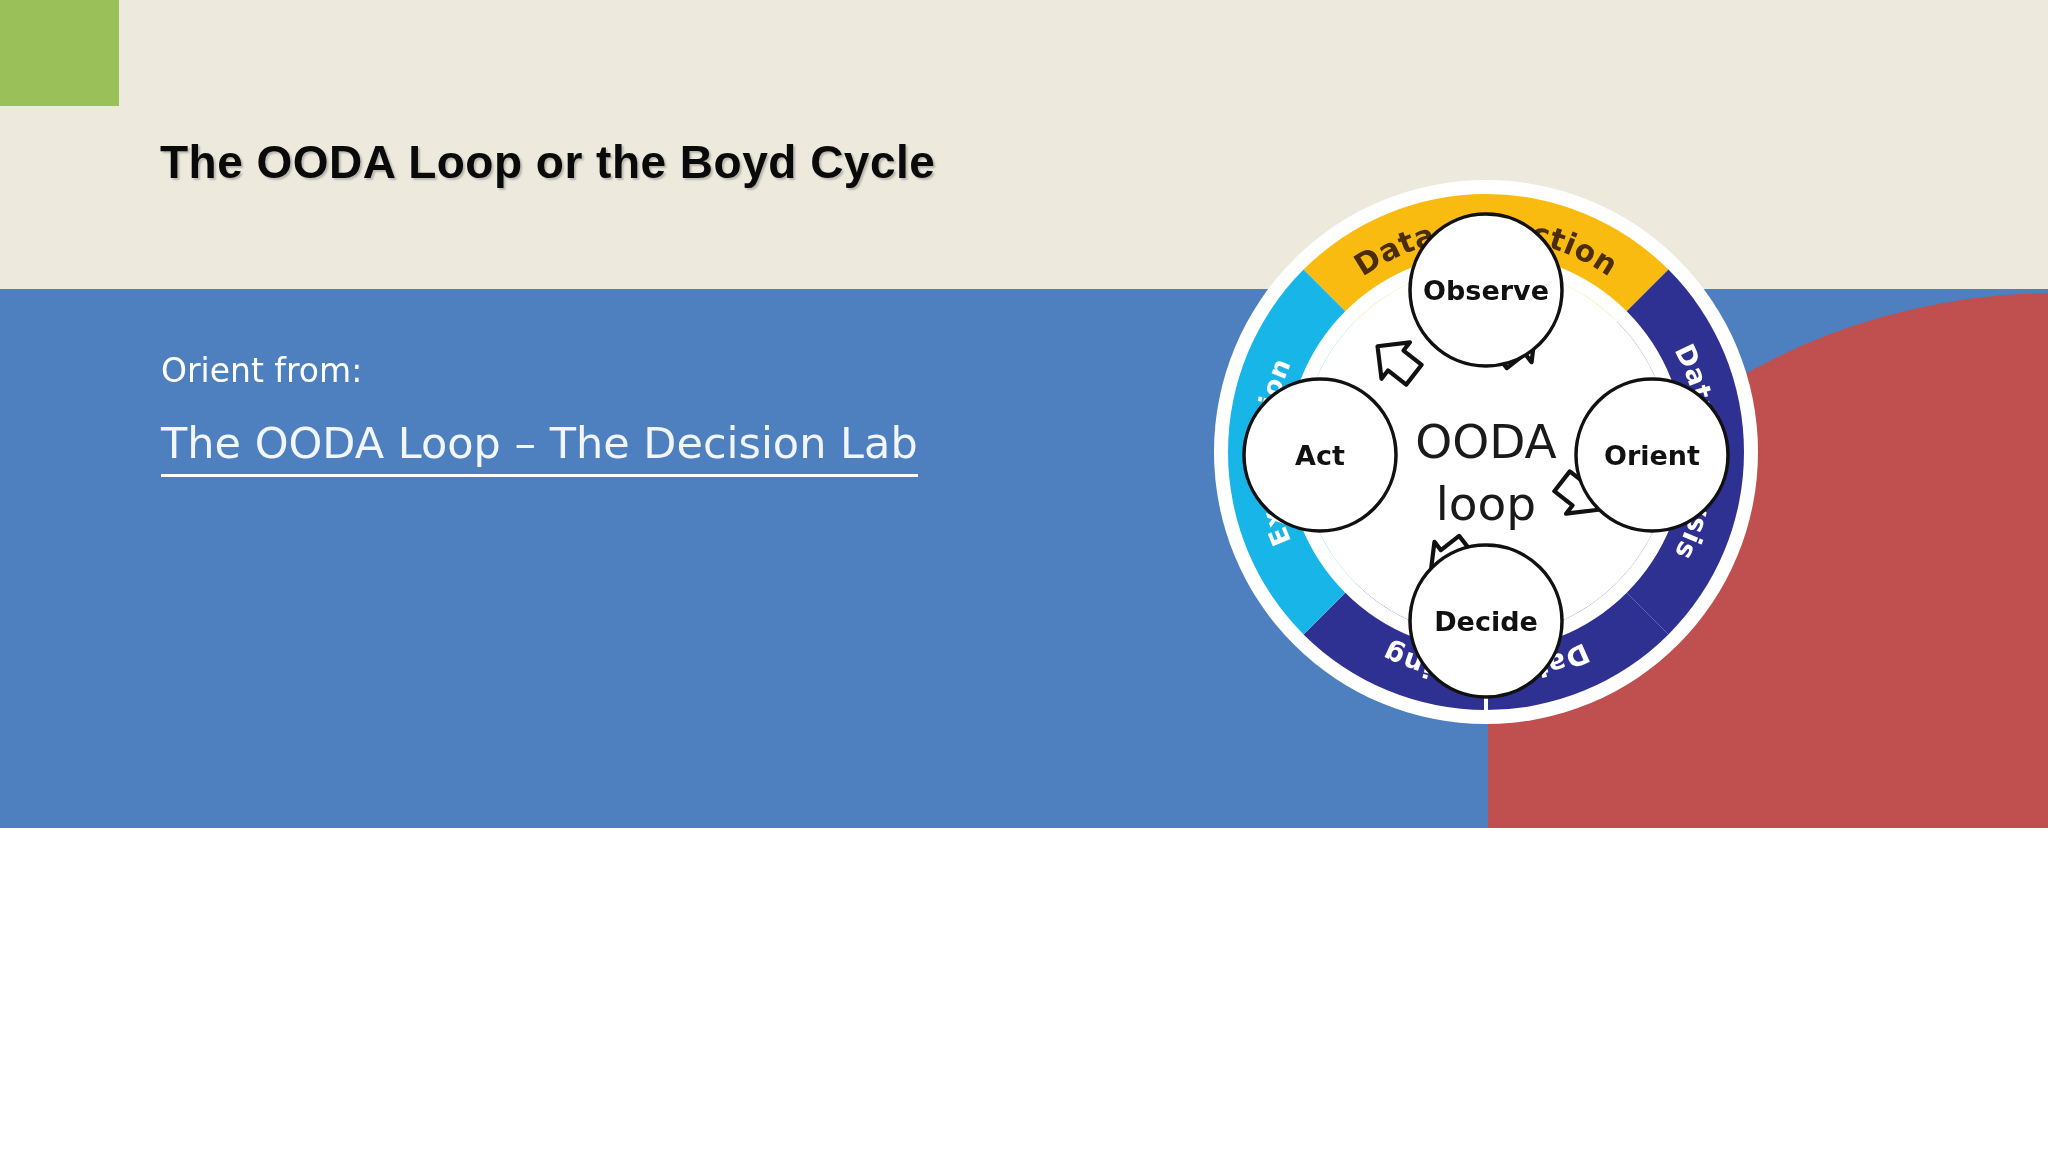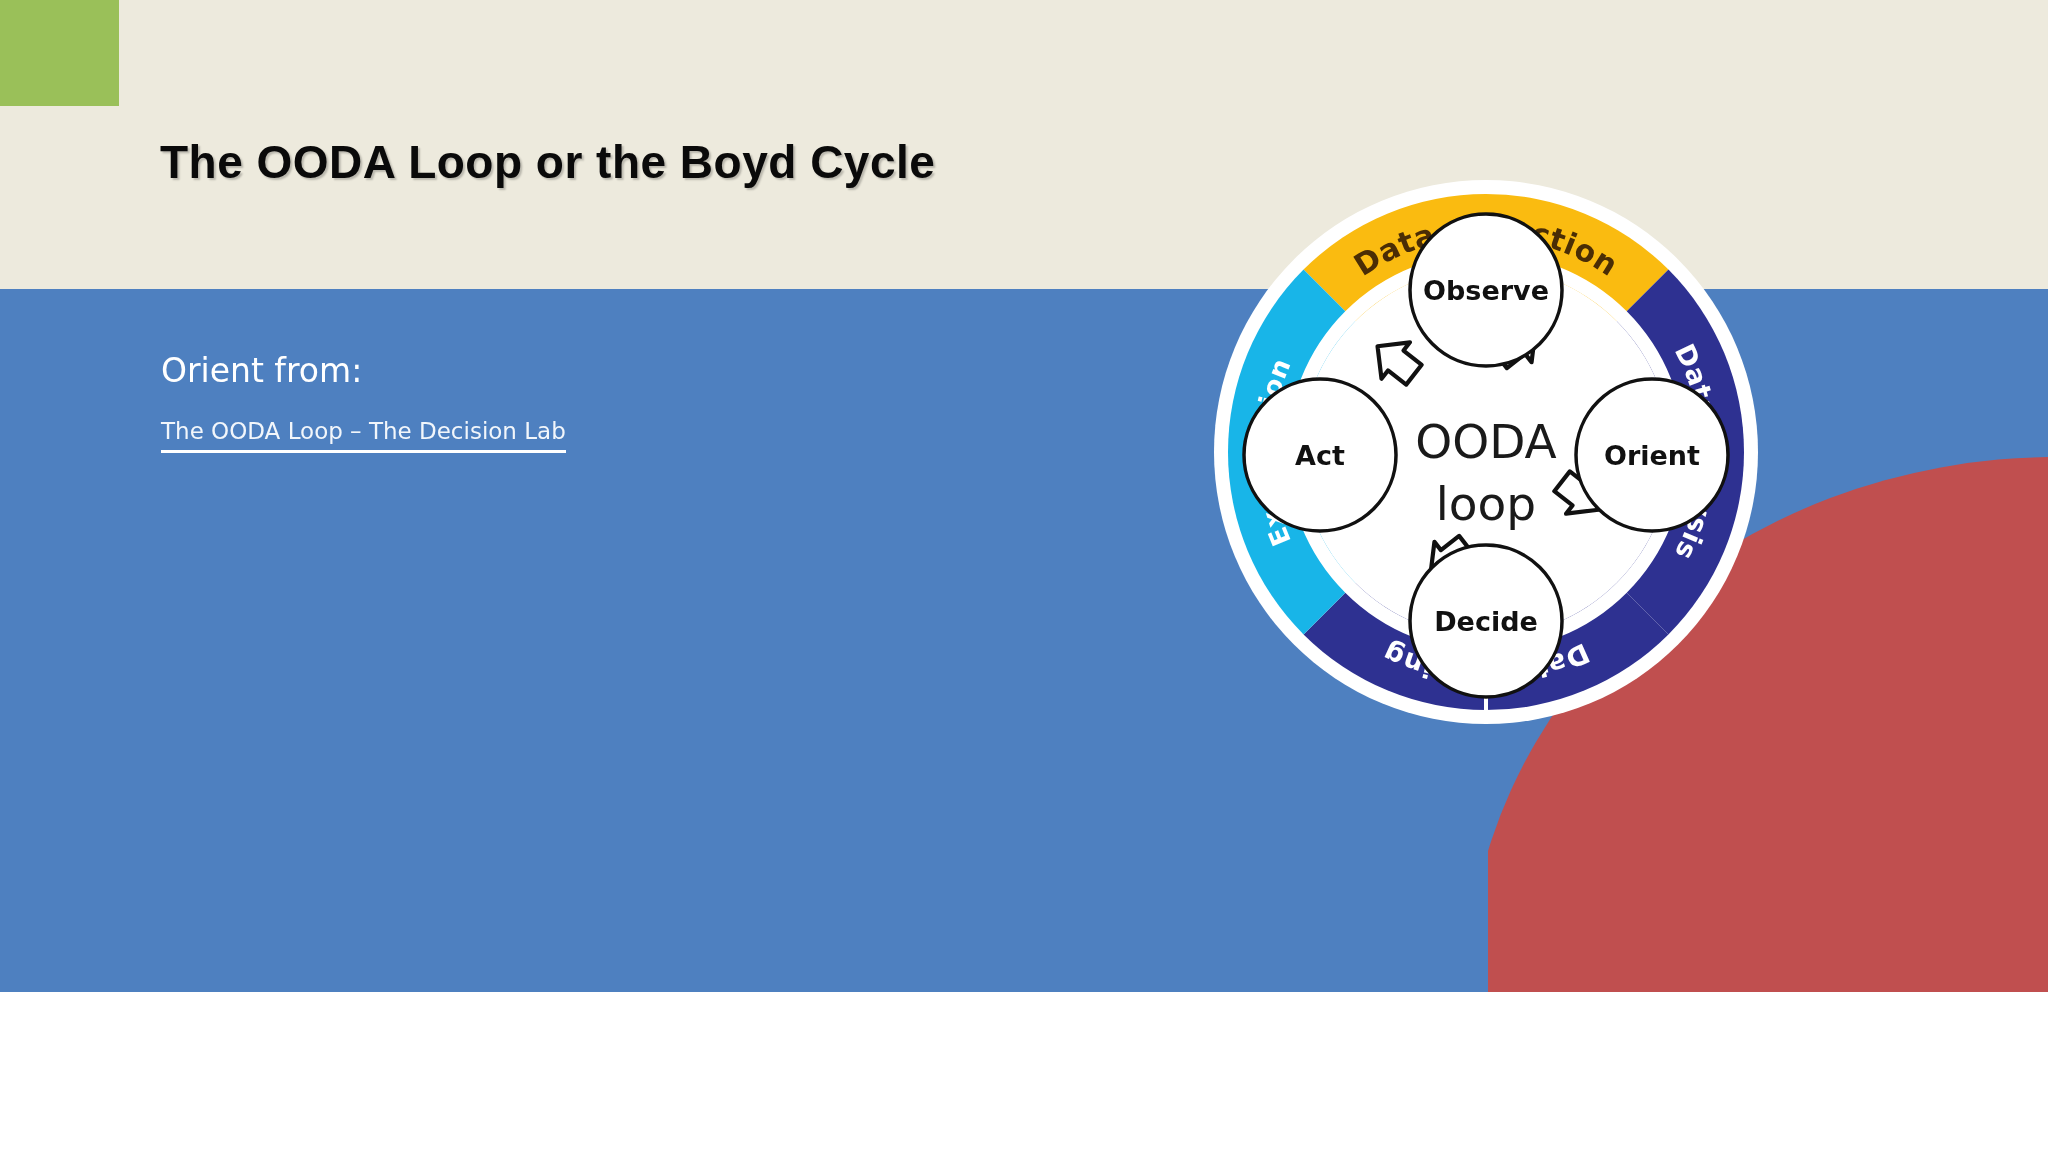--- a/index.html
+++ b/index.html
@@ -4,21 +4,21 @@
 <title>The OODA Loop or the Boyd Cycle</title>
 <style>
   html, body {
     margin: 0;
     padding: 0;
     background: #ffffff;
   }
   #slide {
     position: relative;
     width: 2048px;
-    height: 992px;
+    height: 828px;
     overflow: hidden;
     background: #EDEADD;
     font-family: "Liberation Sans", sans-serif;
   }
 
   
   .band-cream {
     position: absolute;
     left: 0; top: 0;
     width: 2048px; height: 289px;
@@ -82,21 +82,21 @@
     z-index: 6;
     font-size: 33px;
     color: #ffffff;
     font-family: "DejaVu Sans", sans-serif;
     white-space: nowrap;
   }
   .source-link {
     position: absolute;
     left: 161px; top: 418px;
     z-index: 6;
-    font-size: 23px;
+    font-size: 43px;
     color: #f2f6fb;
     font-family: "DejaVu Sans", sans-serif;
     text-decoration: none;
     border-bottom: 3px solid #ffffff;
     padding-bottom: 6px;
     white-space: nowrap;
     cursor: pointer;
     display: inline-block;
   }
 

